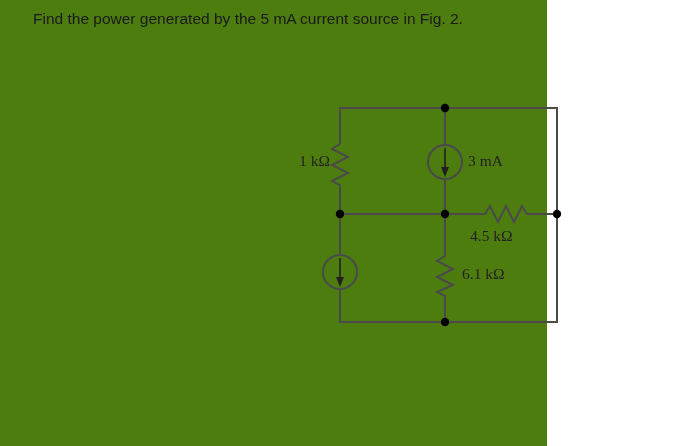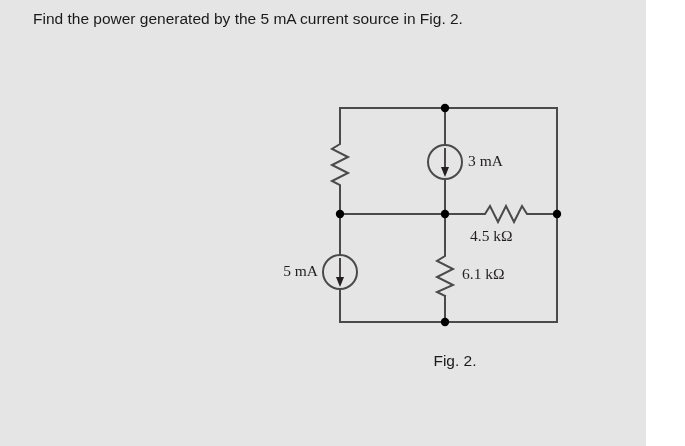--- a/index.html
+++ b/index.html
@@ -12,23 +12,23 @@
     height: 446px;
     position: relative;
     overflow: hidden;
     font-family: "Liberation Sans", sans-serif;
     -webkit-font-smoothing: antialiased;
   }
   #page {
     position: absolute;
     left: 0;
     top: 0;
-    width: 646px;
+    width: 547px;
     height: 446px;
-    background: #e5e5e5;
+    background: #4d7c0f;
   }
   #question-text {
     position: absolute;
     left: 33px;
     top: 9px;
     width: 620px;
     font-family: "Liberation Sans", sans-serif;
     font-size: 15.5px;
     line-height: 20px;
     color: #1a1a1a;
@@ -155,25 +155,24 @@
 
       <g fill="#000000">
         <circle cx="445" cy="108" r="4.2"></circle>
         <circle cx="340" cy="214" r="4.2"></circle>
         <circle cx="445" cy="214" r="4.2"></circle>
         <circle cx="557" cy="214" r="4.2"></circle>
         <circle cx="445" cy="322" r="4.2"></circle>
       </g>
     </svg>
 
+    <div class="ckt-label" id="label-r1">1 kΩ</div>
 
     <div class="ckt-label" id="label-is3">3 mA</div>
 
     <div class="ckt-label" id="label-r28">4.5 kΩ</div>
 
     <div class="ckt-label" id="label-r47">6.1 kΩ</div>
 
-    <div class="ckt-label" id="label-is5">5 mA</div>
 
-    <div id="figure-caption">Fig. 2.</div>
 
   </div>
 </div>
 
 </body></html>

